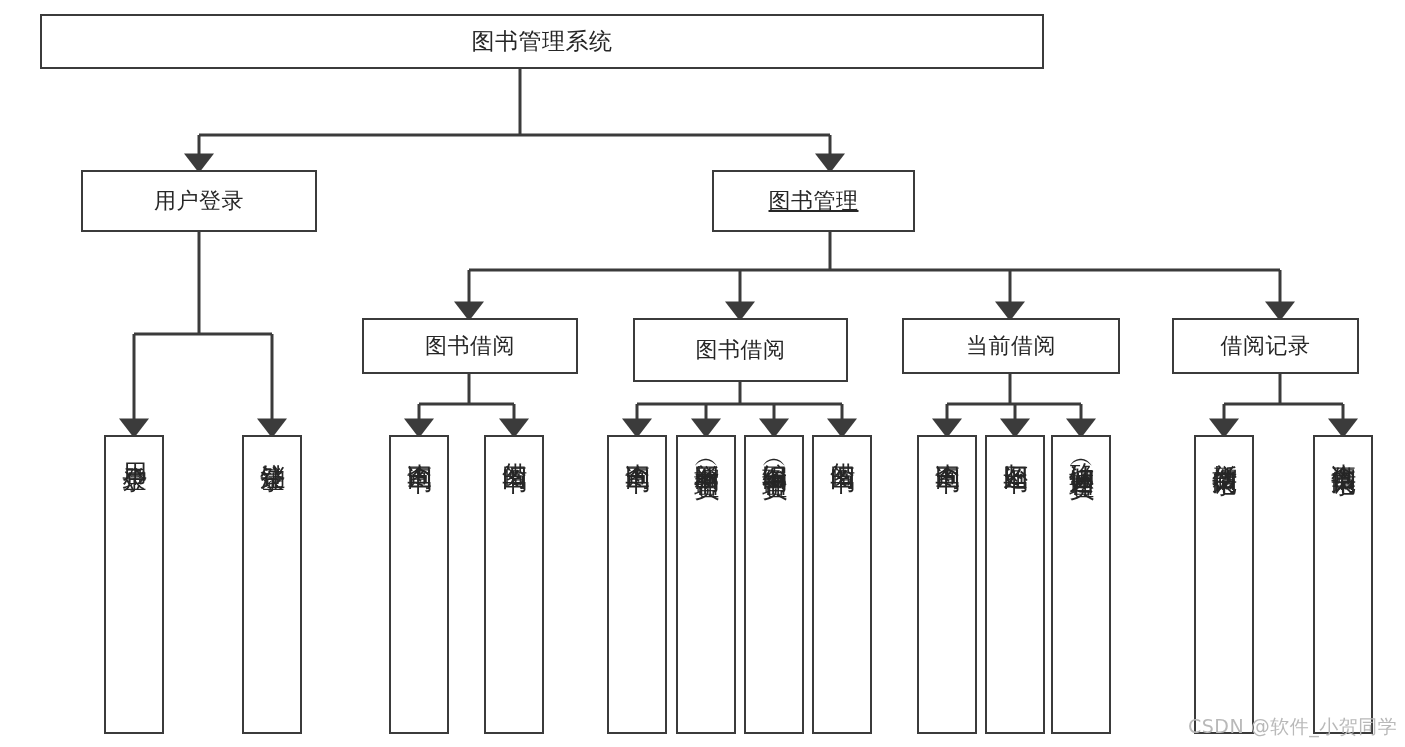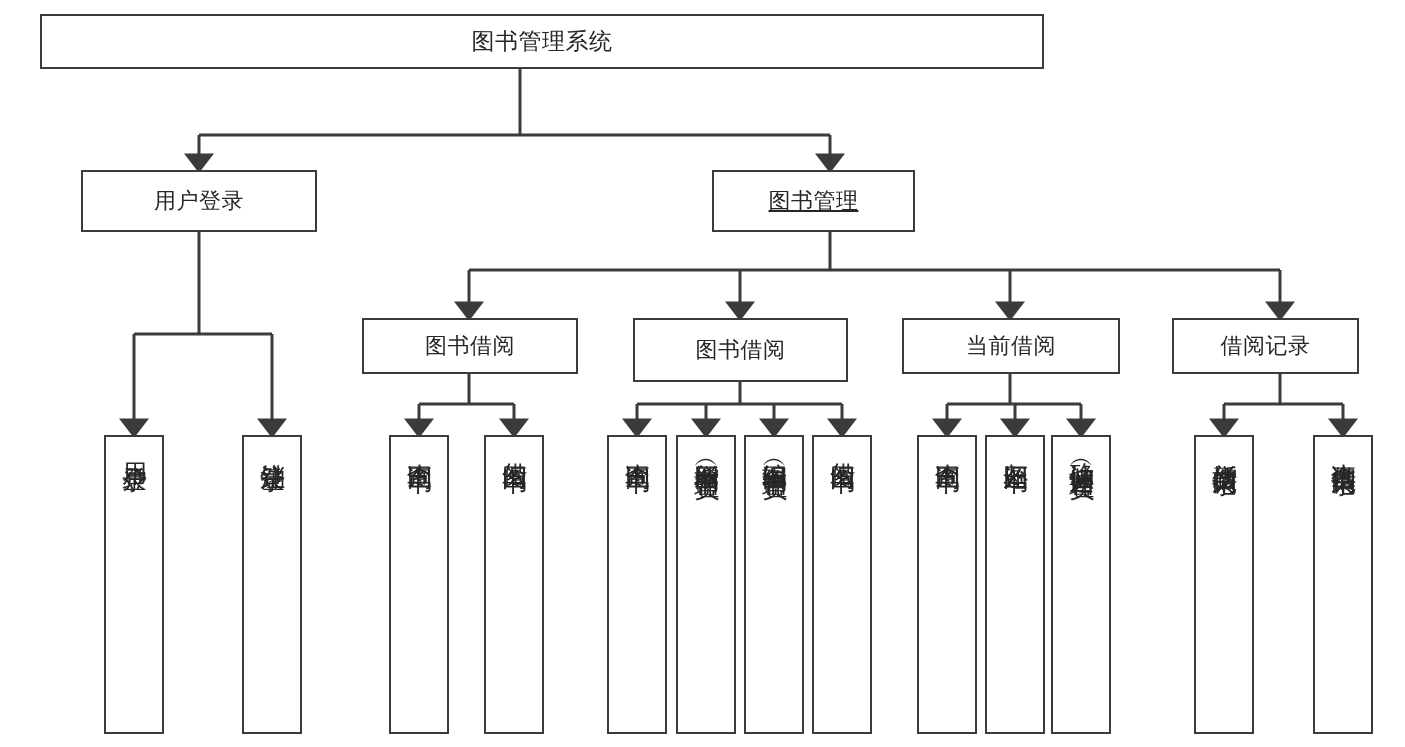--- a/index.html
+++ b/index.html
@@ -182,14 +182,15 @@
   <div class="node leaf" style="left: 1051px; top: 435px; width: 60px; height: 299px; background: rgb(255, 255, 255); border-color: rgb(59, 59, 59); color: rgb(38, 38, 38);">
     <span class="lbl">确认归还（管理员）</span>
   </div>
   <div class="node leaf" style="left: 1194px; top: 435px; width: 60px; height: 299px; background: rgb(255, 255, 255); border-color: rgb(59, 59, 59); color: rgb(38, 38, 38);">
     <span class="lbl">新增借阅记录</span>
   </div>
   <div class="node leaf" style="left: 1313px; top: 435px; width: 60px; height: 299px; background: rgb(255, 255, 255); border-color: rgb(59, 59, 59); color: rgb(38, 38, 38);">
     <span class="lbl">查询借阅记录</span>
   </div>
 
+  <div class="watermark" style="left: 1188px; top: 714px; color: rgb(185, 185, 185);">CSDN @软件_小贺同学</div>
 
 </div>
 
 </body></html>

